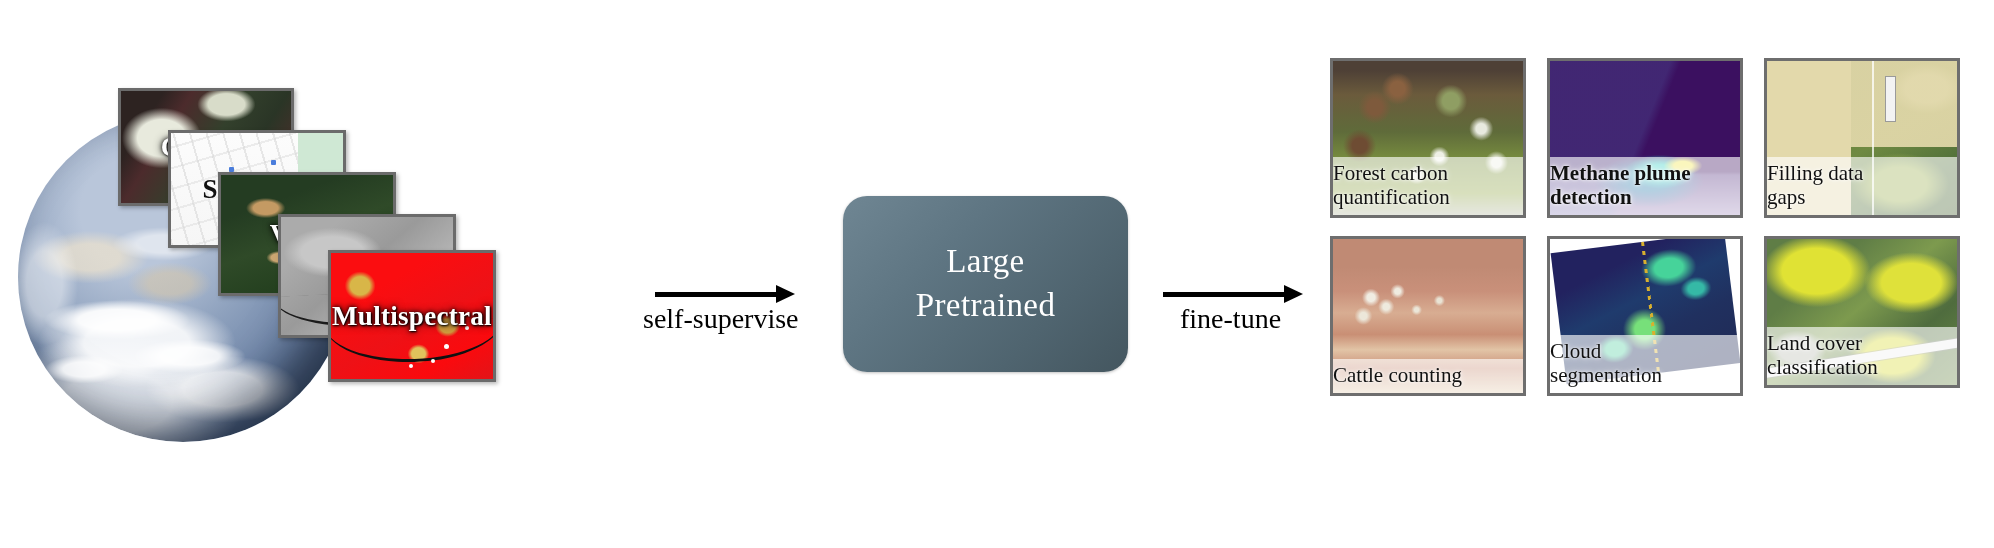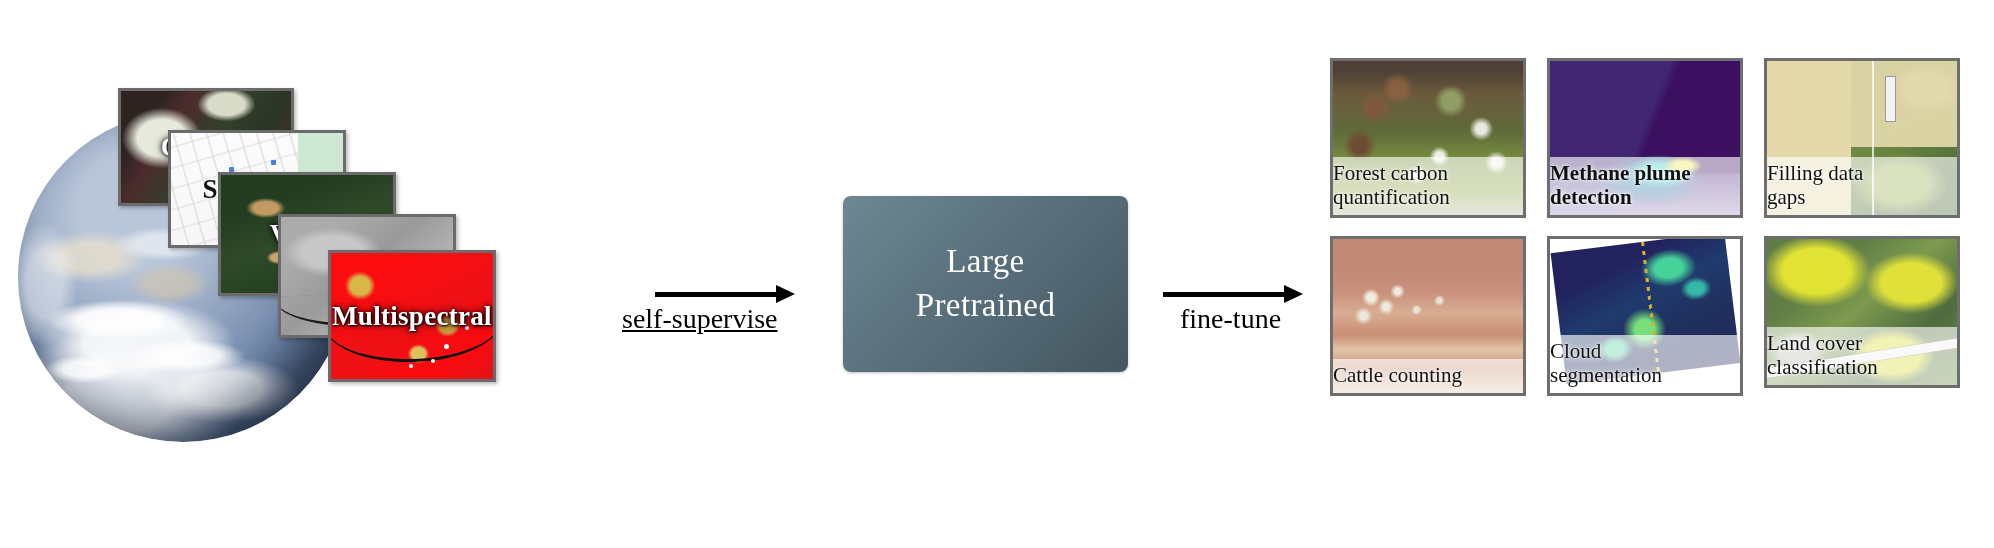--- a/index.html
+++ b/index.html
@@ -113,30 +113,30 @@
   .arrow .shaft{position:absolute;left:0;top:0;height:5px;background:#000;}
   .arrow .head{
     position:absolute;top:-7px;width:0;height:0;
     border-top:9px solid transparent;border-bottom:9px solid transparent;border-left:19px solid #000;
   }
   .arrow-label{position:absolute;font-size:28px;color:#000;white-space:nowrap;}
 
   #arrow-ssl{left:655px;top:292px;width:140px;}
   #arrow-ssl .shaft{width:124px;}
   #arrow-ssl .head{left:121px;}
-  #label-ssl{left:622px;top:303px;text-decoration:underline;}
+  #label-ssl{left:643px;top:303px;}
 
   #arrow-ft{left:1163px;top:292px;width:140px;}
   #arrow-ft .shaft{width:124px;}
   #arrow-ft .head{left:121px;}
   #label-ft{left:1180px;top:303px;}
 
   
   #model-box{
-    position:absolute;left:843px;top:196px;width:285px;height:176px;border-radius:8px;
+    position:absolute;left:843px;top:196px;width:285px;height:176px;border-radius:24px;
     background:linear-gradient(135deg,#6f8693 0%,#5e7582 35%,#4f646f 72%,#44565f 100%);
     display:flex;align-items:center;justify-content:center;
     box-shadow:0 1px 3px rgba(0,0,0,.25);
   }
   #model-box .model-text{
     color:#ffffff;text-align:center;font-size:33px;line-height:1.32;letter-spacing:.4px;
   }
   #model-box .model-text span{display:block;}
 
   

